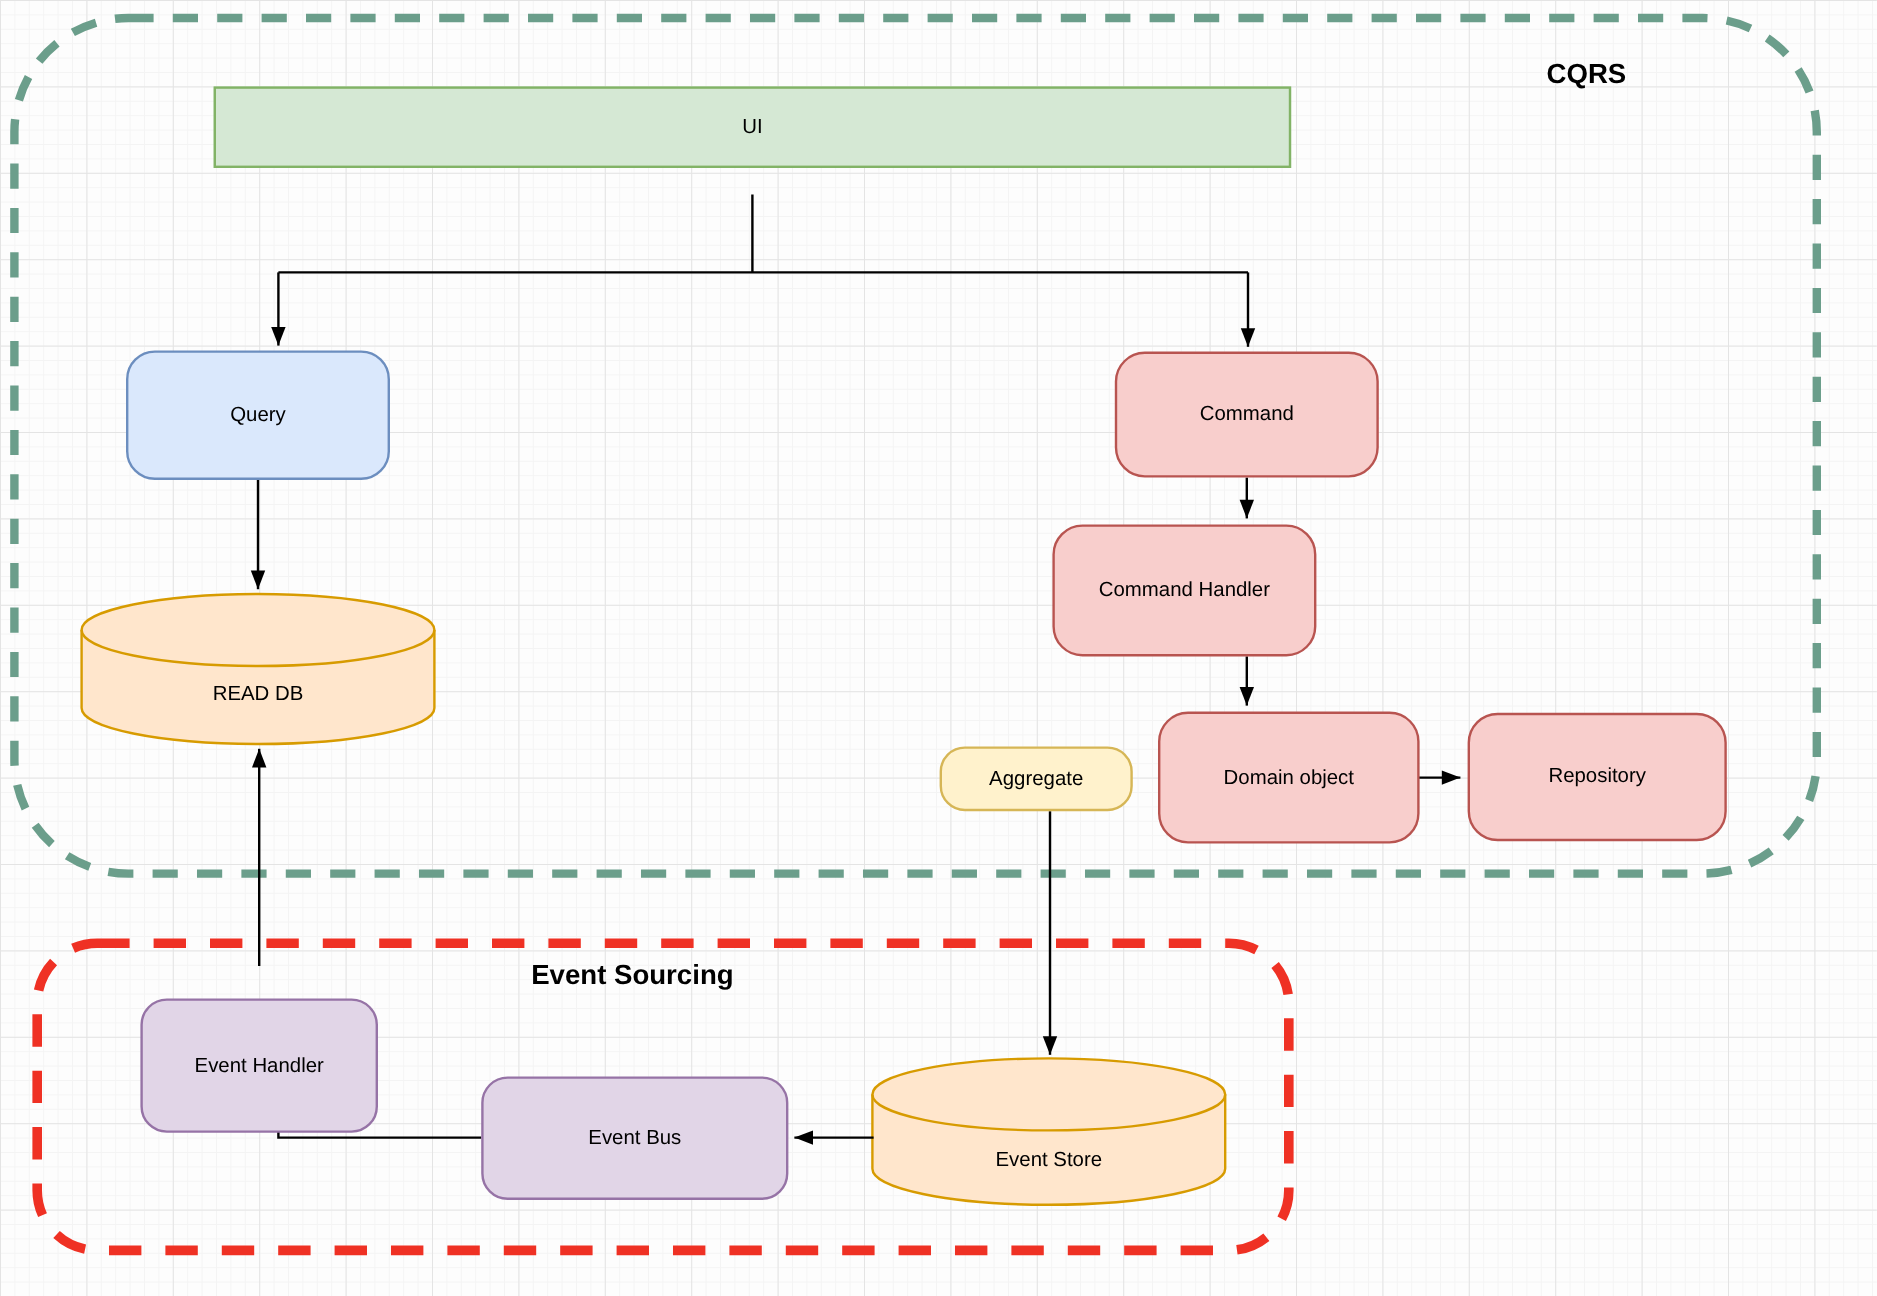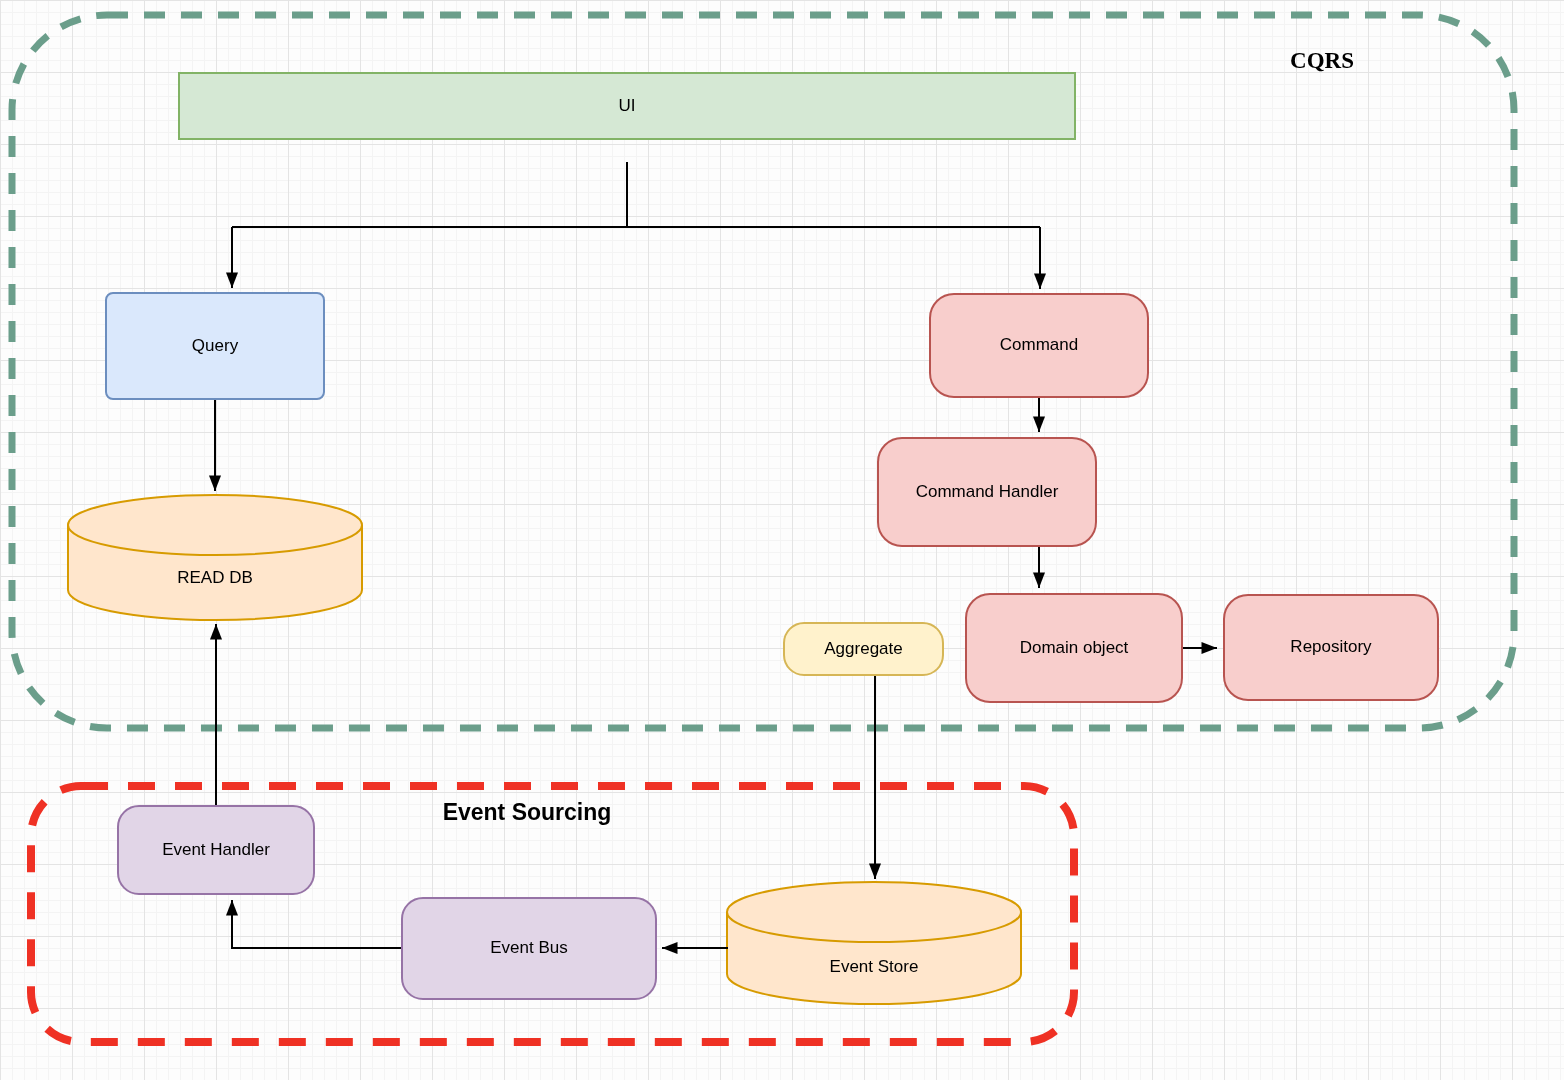--- a/index.html
+++ b/index.html
@@ -40,21 +40,21 @@
     z-index: 2;
   }
   .cyl-label {
     position: absolute;
     font-size: 17px;
     text-align: center;
     z-index: 2;
   }
   
   .green  { background: #d5e8d4; border: 2px solid #82b366; }
-  .blue   { background: #dae8fc; border: 2px solid #6c8ebf; border-radius: 8px; }
+  .blue   { background: #dae8fc; border: 2px solid #6c8ebf; border-radius: 24px; }
   .red    { background: #f8cecc; border: 2px solid #b85450; border-radius: 25px; }
   .yellow { background: #fff2cc; border: 2px solid #d6b656; border-radius: 12px; }
   .purple { background: #e1d5e7; border: 2px solid #9673a6; border-radius: 22px; }
 </style>
 </head>
 <body>
 
 <div class="canvas">
 
   <svg class="layer" width="1564" height="1080" viewBox="0 0 1564 1080">
@@ -85,21 +85,21 @@
     <path d="M215,400 L215,491" fill="none" stroke="#000" stroke-width="2" marker-end="url(#arrow)"></path>
     <path d="M1039,398 L1039,432" fill="none" stroke="#000" stroke-width="2" marker-end="url(#arrow)"></path>
     <path d="M1039,547 L1039,588" fill="none" stroke="#000" stroke-width="2" marker-end="url(#arrow)"></path>
     <path d="M1147,648 L1217,648" fill="none" stroke="#000" stroke-width="2" marker-end="url(#arrow)"></path>
     <path d="M875,676 L875,879" fill="none" stroke="#000" stroke-width="2" marker-end="url(#arrow)"></path>
     <path d="M728,948 L662,948" fill="none" stroke="#000" stroke-width="2" marker-end="url(#arrow)"></path>
     <path d="M401,948 L232,948 L232,900" fill="none" stroke="#000" stroke-width="2" marker-end="url(#arrow)"></path>
     <path d="M216,805 L216,624" fill="none" stroke="#000" stroke-width="2" marker-end="url(#arrow)"></path>
   </svg>
 
-  <div class="region-label" style="left:1222px; top:48px; width:200px;font-family:Liberation Serif, serif;">CQRS</div>
+  <div class="region-label" style="left:1222px; top:48px; width:200px;">CQRS</div>
   <div class="region-label" style="left:377px; top:799px; width:300px;">Event Sourcing</div>
 
   <div class="node green" style="left:178px; top:72px; width:898px; height:68px;">
     <span>UI</span>
   </div>
 
   <div class="node blue" style="left:105px; top:292px; width:220px; height:108px;">
     <span>Query</span>
   </div>
 
@@ -116,21 +116,21 @@
   </div>
 
   <div class="node yellow" style="left:783px; top:622px; width:161px; height:54px; z-index:3;border-radius:21px;">
     <span>Aggregate</span>
   </div>
 
   <div class="node red" style="left:1223px; top:594px; width:216px; height:107px;">
     <span>Repository</span>
   </div>
 
-  <div class="node purple" style="left:117px; top:805px; width:198px; height:90px;">
+  <div class="node purple" style="left:117px; top:832px; width:198px; height:112px;">
     <span>Event Handler</span>
   </div>
 
   <div class="node purple" style="left:401px; top:897px; width:256px; height:103px;">
     <span>Event Bus</span>
   </div>
 
   <div class="cyl-label" style="left:68px; top:568px; width:294px;">READ DB</div>
   <div class="cyl-label" style="left:727px; top:957px; width:294px;">Event Store</div>
 

